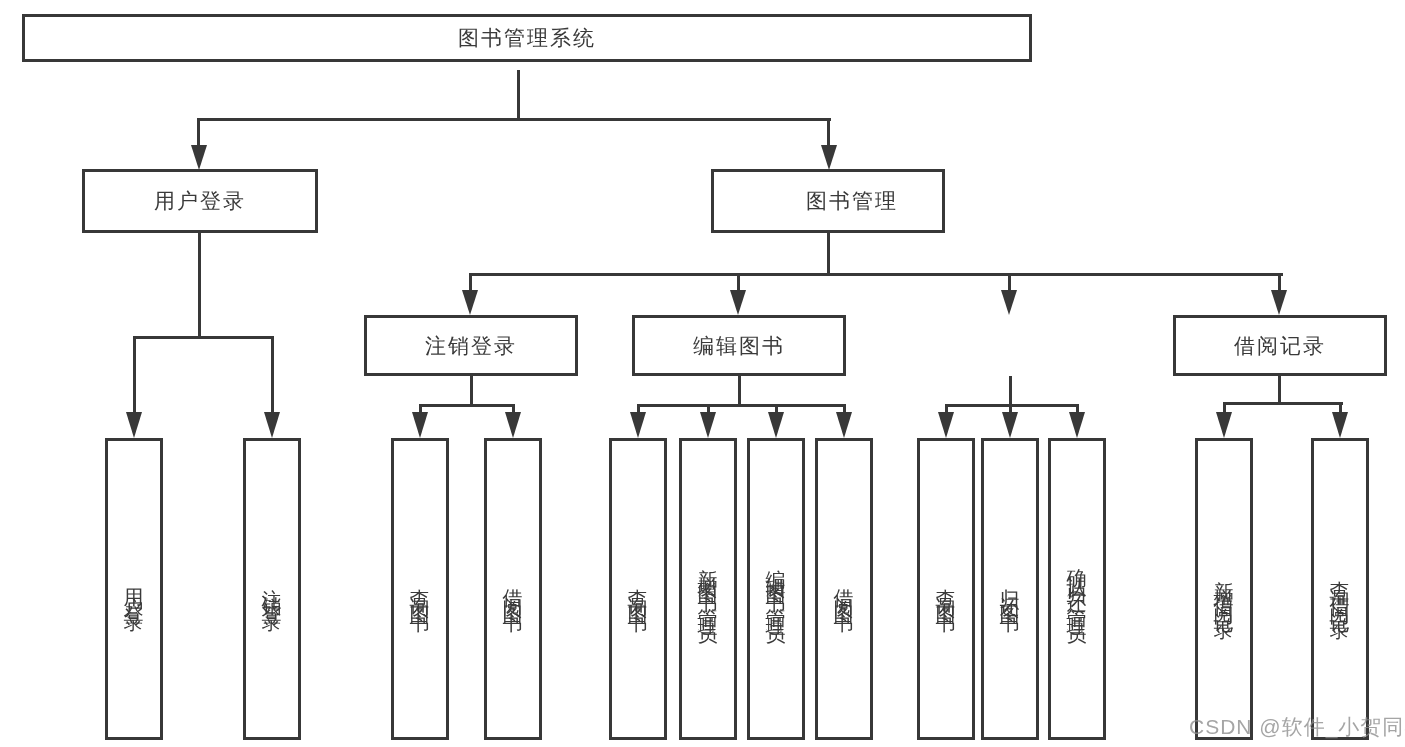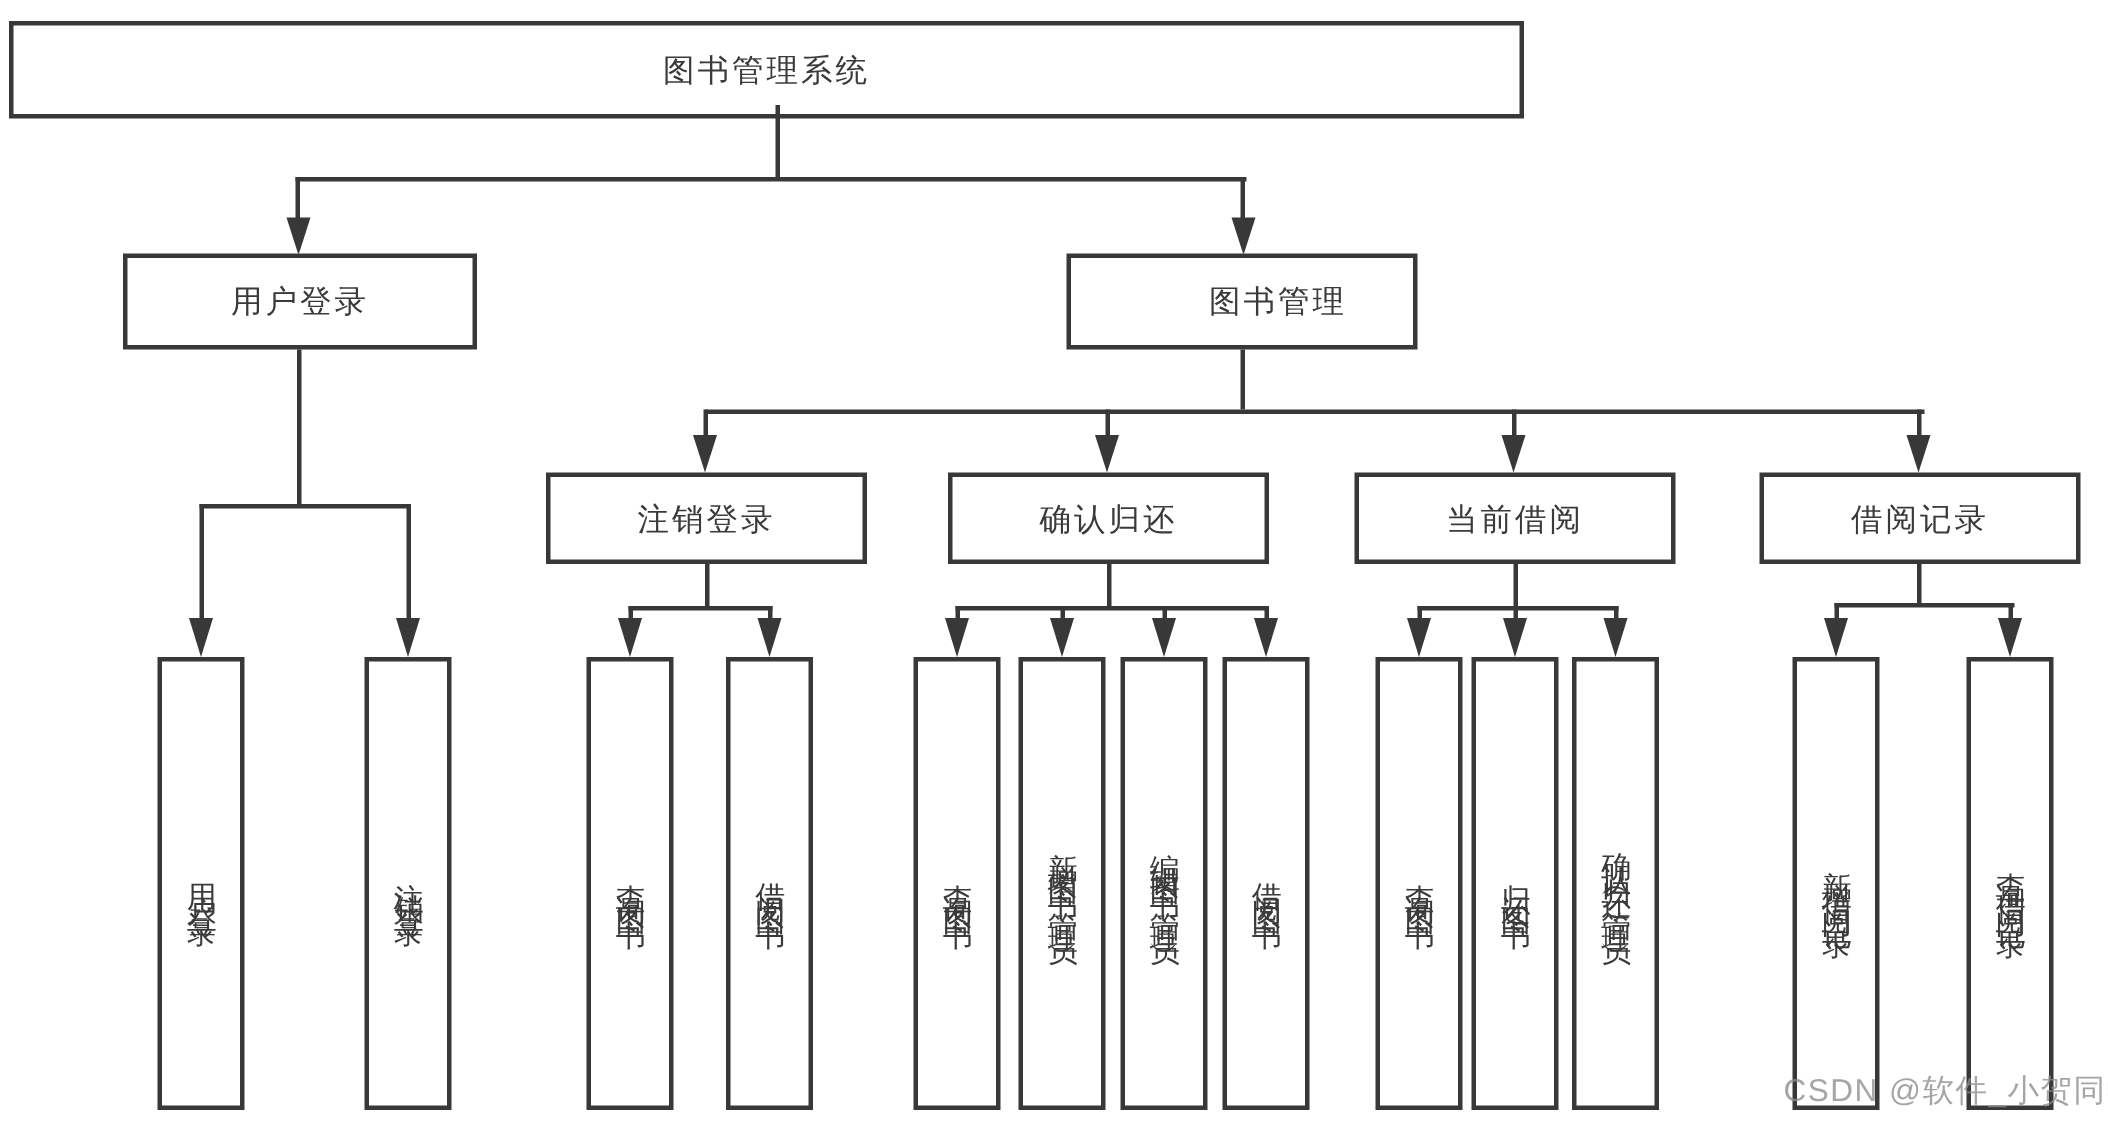--- a/index.html
+++ b/index.html
@@ -22,21 +22,21 @@
     color:#3a3a3a;
   }
   .hbox{font-size:21px;letter-spacing:2px;}
   .vbox{
     writing-mode:vertical-rl;
     text-orientation:mixed;
     font-size:20px;
     letter-spacing:8px;
     line-height:1;
   }
-  .b-root {left:6px;  top:14px;  width:1010px;height:65px;}
+  .b-root {left:22px;  top:14px;  width:1010px;height:48px;}
   .b-login{left:82px;  top:169px; width:236px; height:64px;}
   .b-mgmt {left:711px; top:169px; width:234px; height:64px;padding-left:48px;}
   .b-rec  {left:364px; top:315px; width:214px; height:61px;}
   .b-bor  {left:632px; top:315px; width:214px; height:61px;}
   .b-cur  {left:903px; top:315px; width:214px; height:61px;}
   .b-recd {left:1173px;top:315px; width:214px; height:61px;}
   .vb{top:438px;width:58px;height:302px;}
   .b-a1{left:105px;} .b-a2{left:243px;}
   .b-b1{left:391px;} .b-b2{left:484px;}
   .b-c1{left:609px;} .b-c2{left:679px;} .b-c3{left:747px;} .b-c4{left:815px;}
@@ -149,22 +149,21 @@
   <div class="ln c3d1"></div>
   <div class="ln c3d2"></div>
   <div class="ln c3d3"></div>
   <div class="ln c3d4"></div>
   <div class="arrow c3a1"></div>
   <div class="arrow c3a2"></div>
   <div class="arrow c3a3"></div>
   <div class="arrow c3a4"></div>
 
   <div class="box hbox b-rec">注销登录</div>
-  <div class="box hbox b-bor">确认归还</div>
-  <div class="box hbox b-cur">当前借阅</div>
+  <div class="box hbox b-bor">编辑图书</div>
   <div class="box hbox b-recd">借阅记录</div>
 
   <div class="ln c4v"></div>
   <div class="ln c4h"></div>
   <div class="ln c4d1"></div>
   <div class="ln c4d2"></div>
   <div class="arrow c4a1"></div>
   <div class="arrow c4a2"></div>
 
   <div class="ln c5v"></div>

